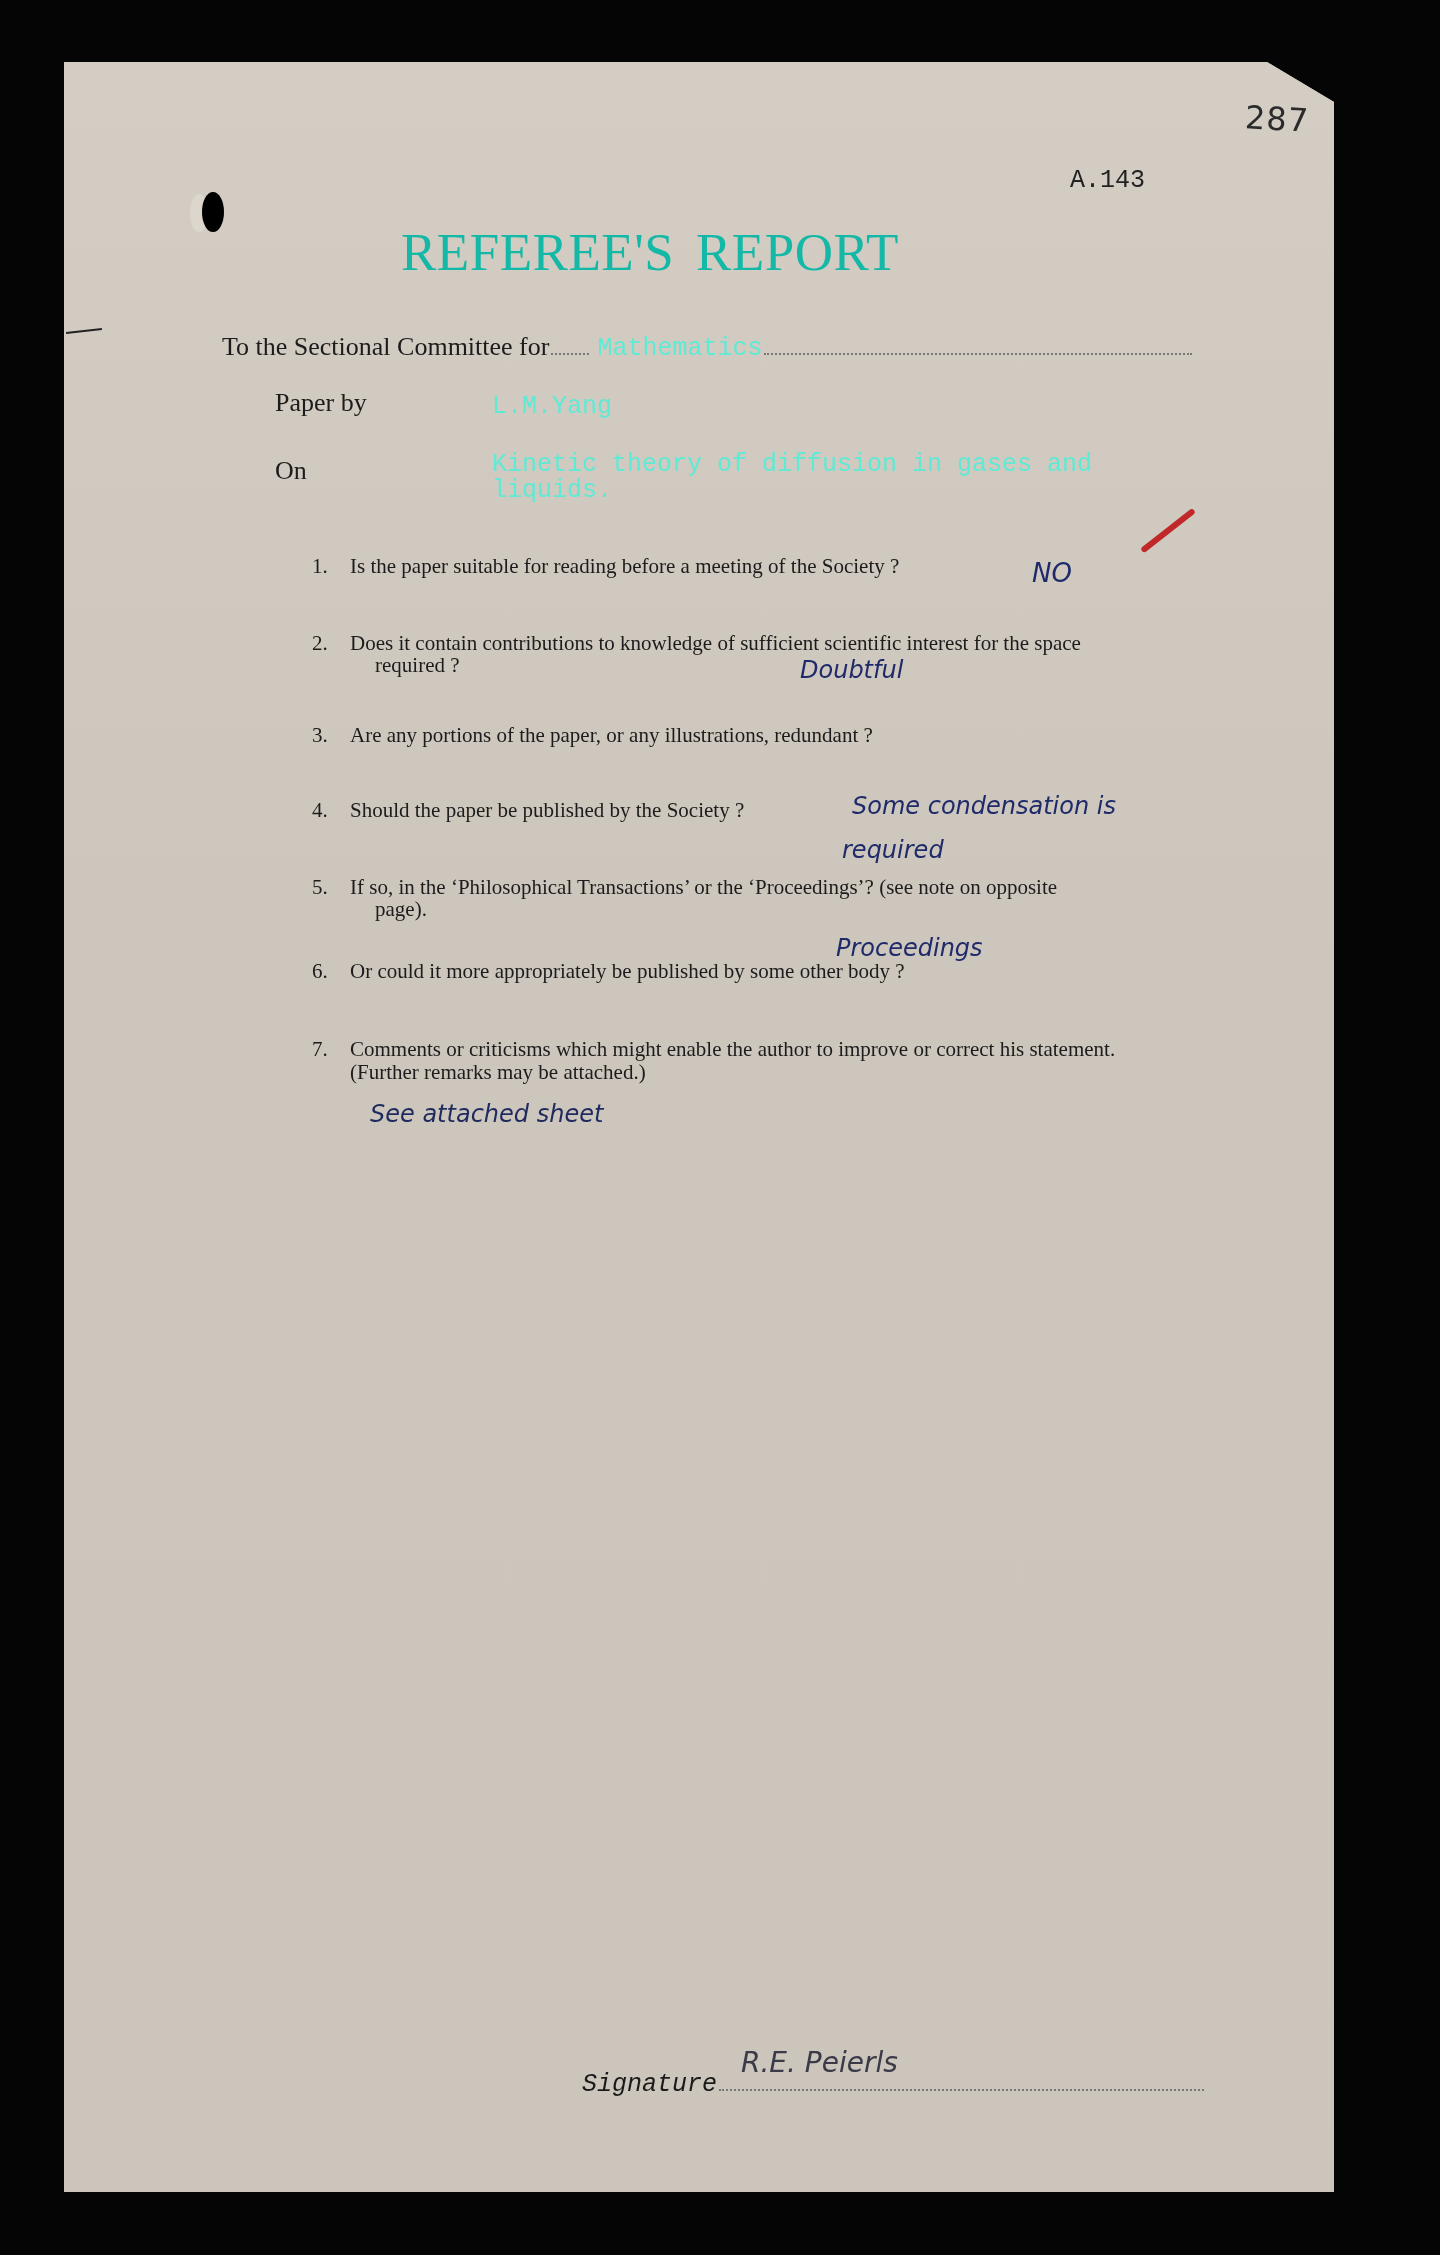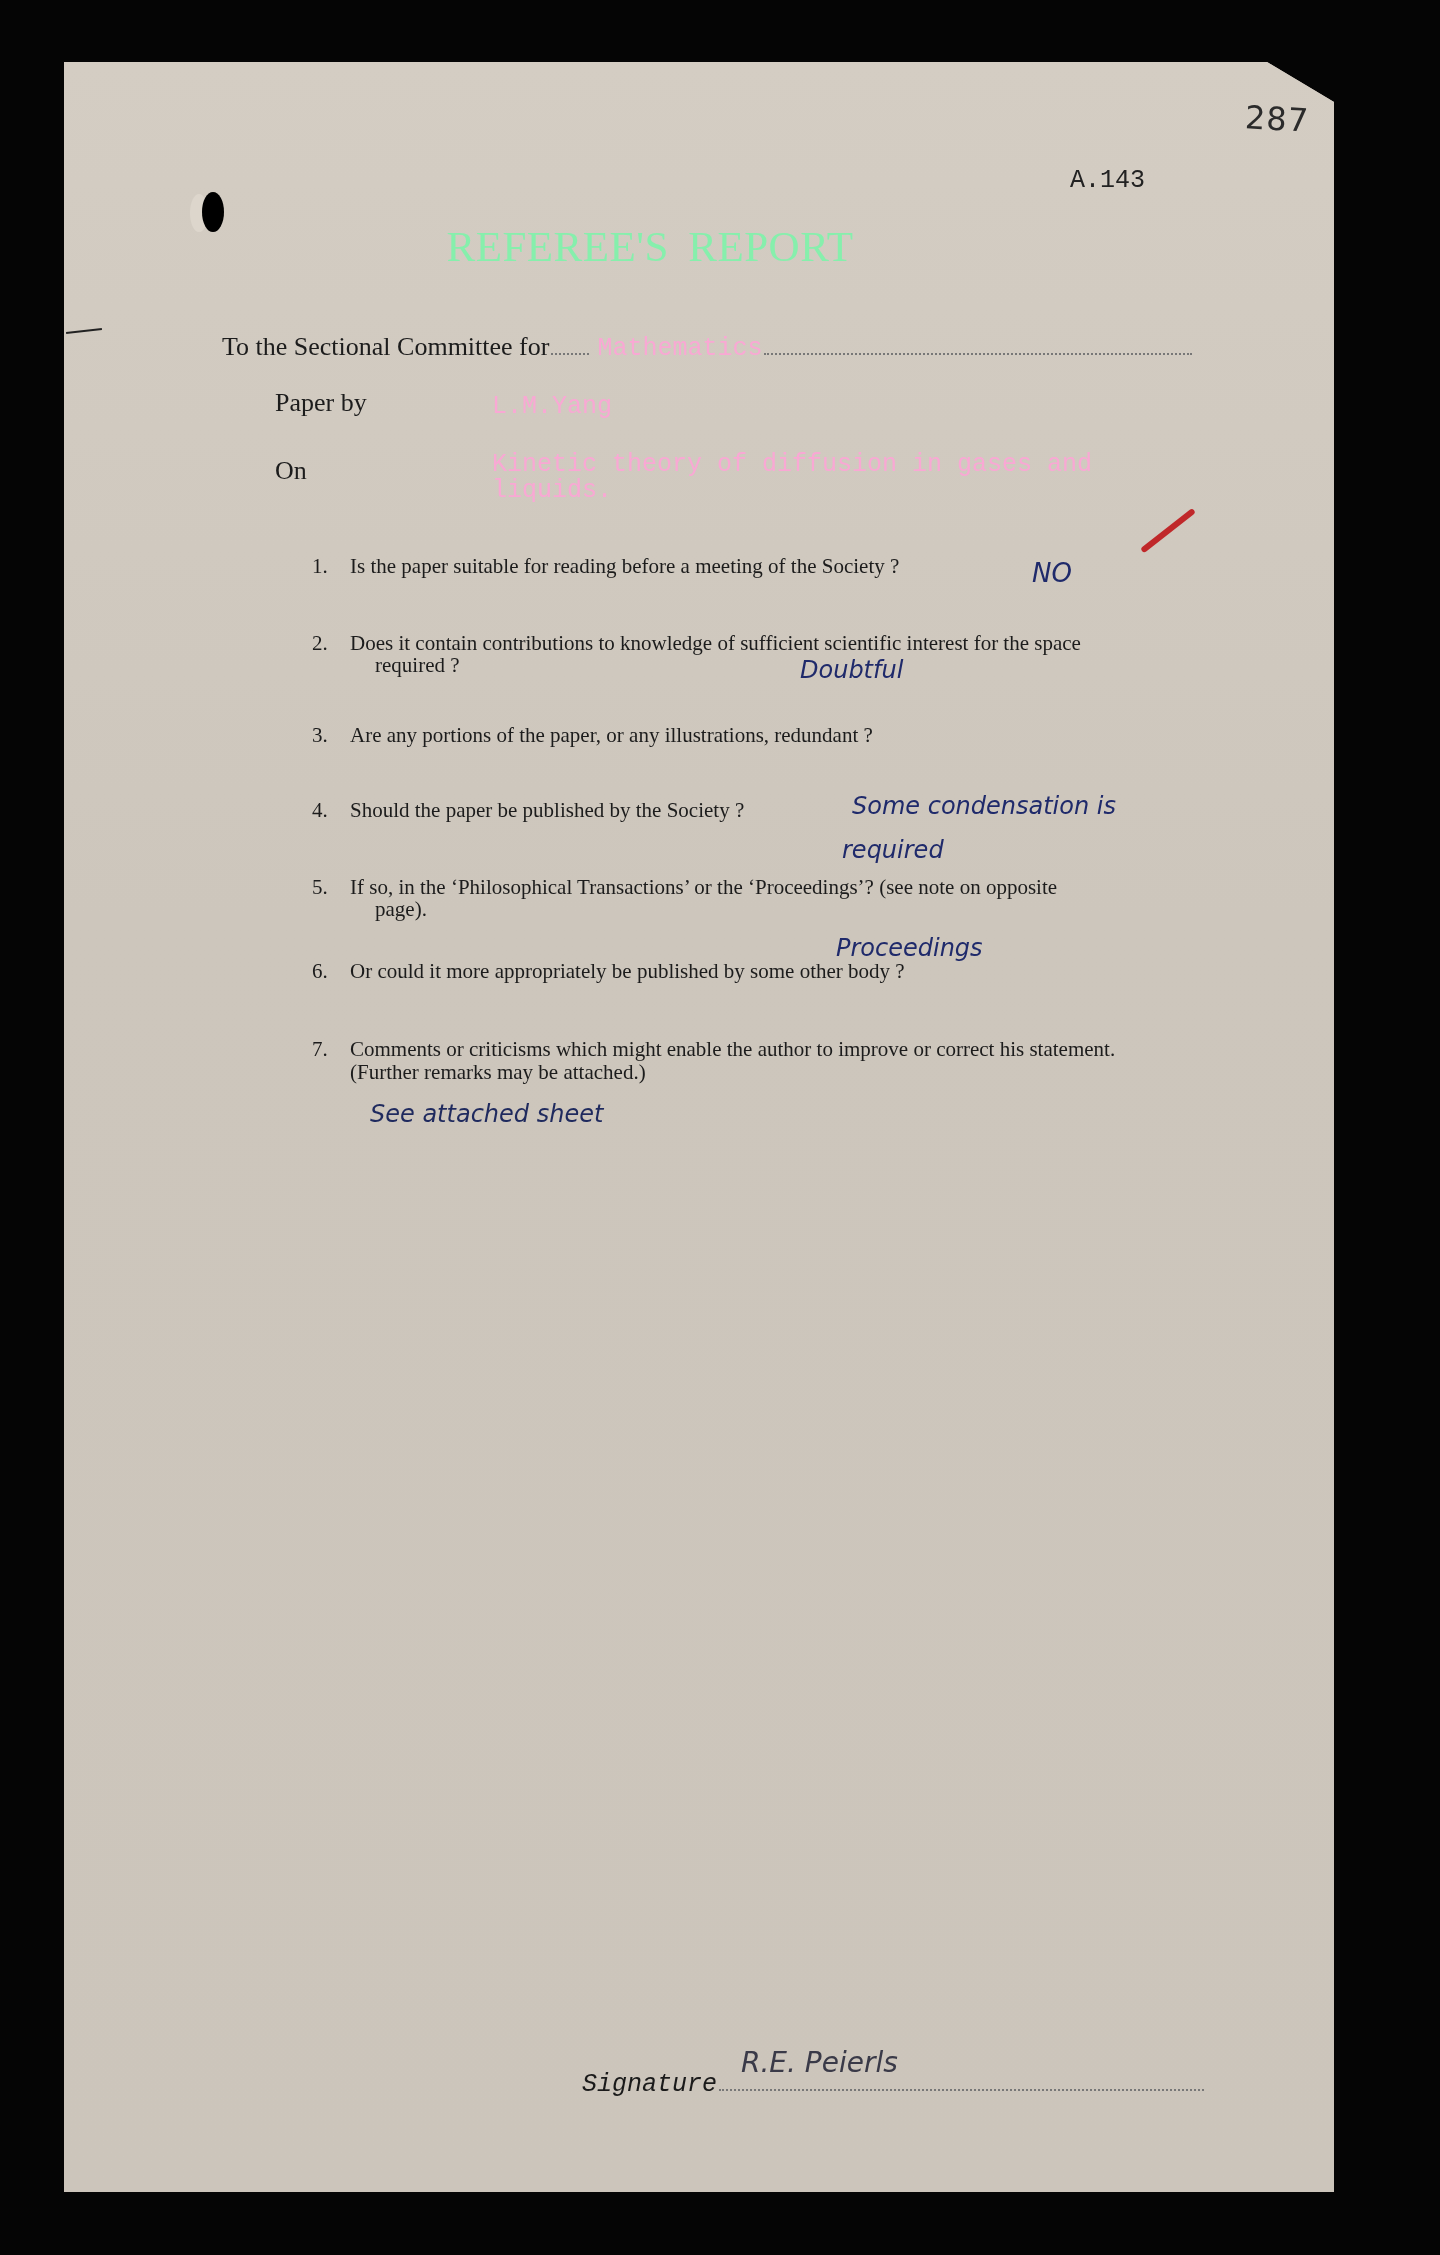--- a/index.html
+++ b/index.html
@@ -16,25 +16,25 @@
   .abs { position: absolute; }
   .folio {
     left: 1245px; top: 100px; font-family: "DejaVu Sans", sans-serif; font-size: 32px;
     color: #2b2b2b; letter-spacing: 1px; transform: rotate(3deg);
   }
   .ref {
     left: 1070px; top: 166px; font-family: "Liberation Mono", "DejaVu Sans Mono", monospace;
     font-size: 25px; color: #222;
   }
   .title {
-    left: 0; width: 1300px; top: 222px; text-align: center; font-size: 43px; color: #86efac;
+    left: 0; width: 1300px; top: 222px; text-align: center; font-size: 53px; color: #14b8a6;
     letter-spacing: 0.5px; word-spacing: 8px;
   }
   .typed {
-    font-family: "Liberation Mono", "DejaVu Sans Mono", monospace; color: #f9a8d4; font-size: 25px;
+    font-family: "Liberation Mono", "DejaVu Sans Mono", monospace; color: #5eead4; font-size: 25px;
   }
   .label { font-size: 26px; color: #1c1c1c; }
   .row-committee { left: 222px; top: 332px; width: 970px; display: flex; align-items: baseline; }
   .dots { flex: 1; border-bottom: 2px dotted #777; margin-left: 2px; height: 1px; }
   .row-committee .typed { margin-left: 8px; }
   .q { font-size: 21px; color: #1c1c1c; line-height: 22px; }
   .q .num { position: absolute; left: 0; }
   .q .text { position: absolute; left: 38px; }
   .hand {
     font-family: "DejaVu Sans", sans-serif; font-style: italic; color: #1f2a6b; font-size: 24px;

